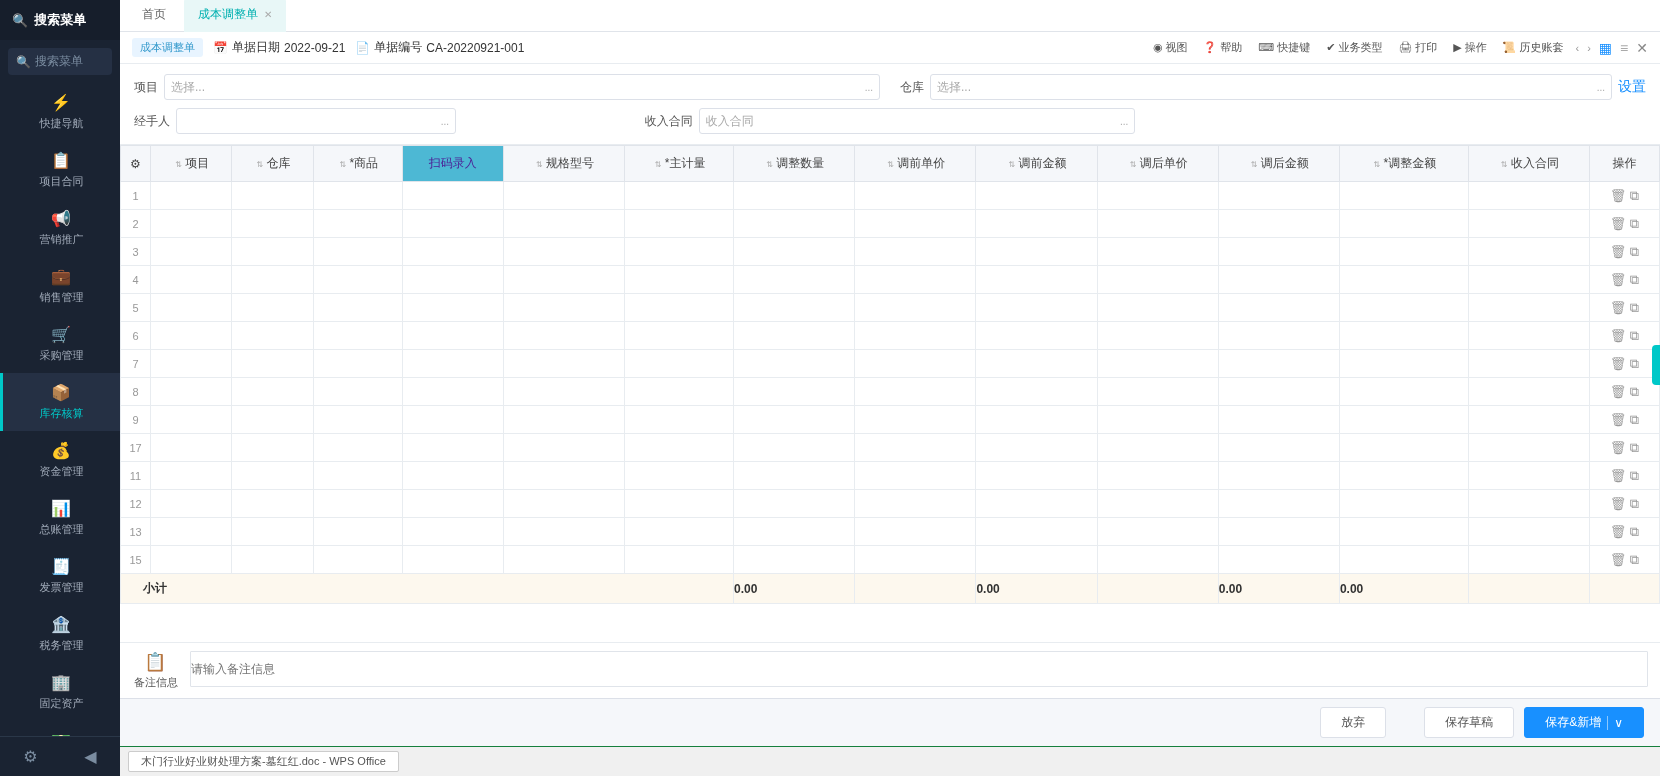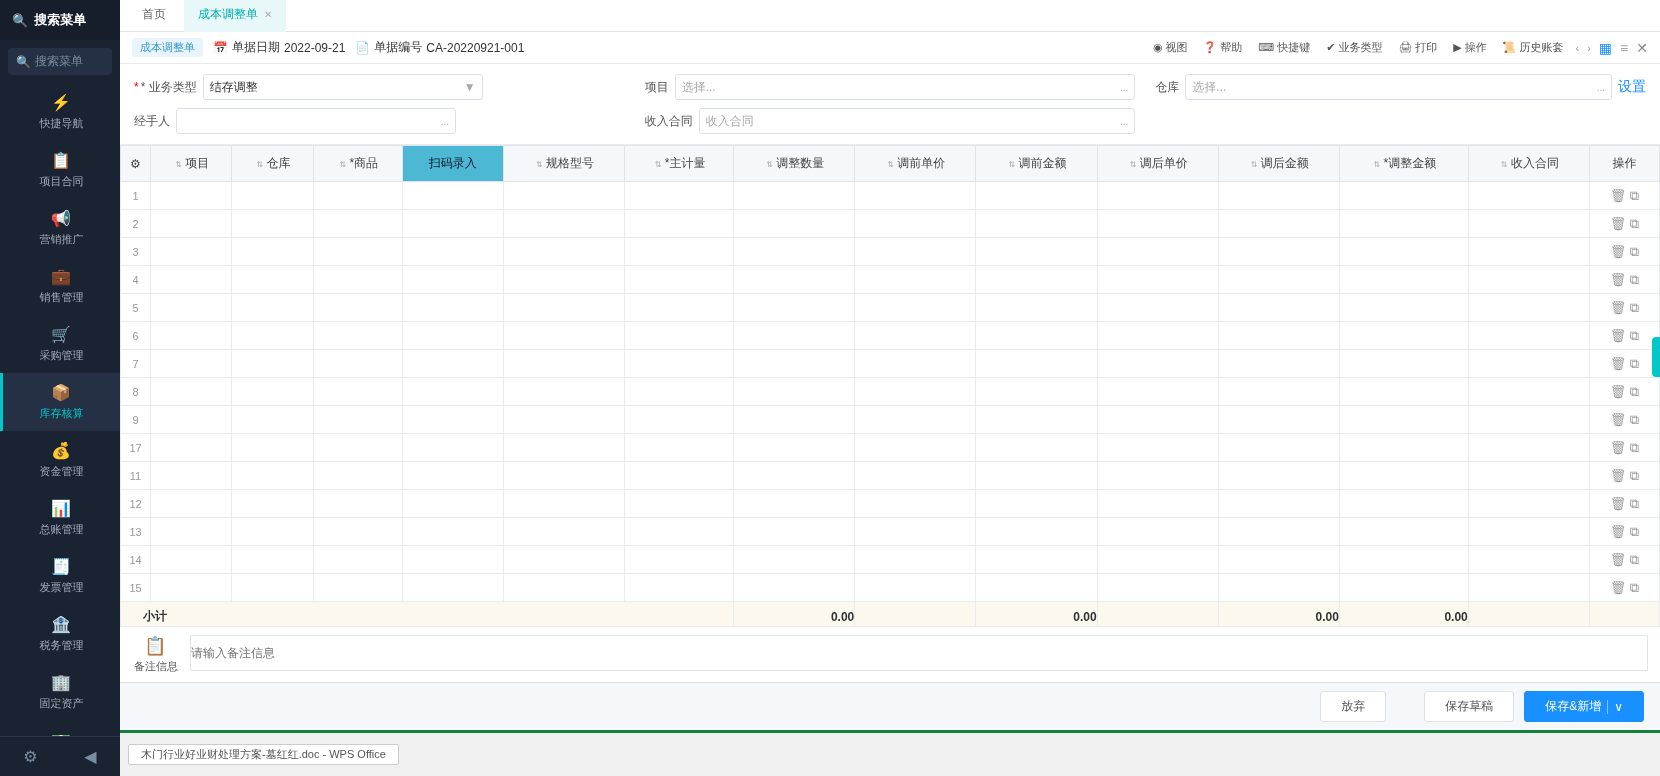--- a/index.html
+++ b/index.html
@@ -226,21 +226,21 @@
       border: 1px solid #e0e4ea;
       padding: 4px 6px;
       text-align: center;
       color: #444;
       font-weight: normal;
       white-space: nowrap;
       position: relative;
     }
     thead th.highlight {
       background: #4db8d4;
-      color: #0f172a;
+      color: #4c1d95;
     }
     thead th .sort-arrows {
       font-size: 8px;
       color: #aaa;
       margin-left: 2px;
     }
     tbody tr {
       height: 28px;
     }
     tbody td {
@@ -249,21 +249,20 @@
       text-align: center;
       color: #555;
     }
     tbody td.row-num { color: #999; font-size: 11px; }
     .summary-row td {
       background: #fdf8ee;
       border: 1px solid #e8ecf0;
       font-weight: bold;
       color: #333;
       height: 30px;
-      text-align: right;
     }
     .action-icon { cursor: pointer; color: #999; font-size: 13px; }
 
     
     .gear-header {
       width: 30px;
       text-align: center;
       background: #f5f7fa;
     }
 
@@ -324,24 +323,24 @@
     }
     .btn-save-draft {
       background: #fff;
       color: #555;
       margin-left: 28px;
     }
 
     
     .taskbar {
       background: #f0f0f0;
-      border-top: 3px solid #15803d;
-      display: flex;
-      align-items: center;
-      height: 46px;
+      border-top: 1px solid #15803d;
+      display: flex;
+      align-items: center;
+      height: 30px;
       padding: 0 8px;
     }
     .taskbar-item {
       background: #fff;
       border: 1px solid #ccc;
       padding: 2px 12px;
       font-size: 11px;
       color: #555;
       border-radius: 2px;
       cursor: pointer;
@@ -489,27 +488,20 @@
         <span style="cursor:pointer;color:#999;">›</span>
         <span style="cursor:pointer;color:#1890ff;font-size:14px;">▦</span>
         <span style="cursor:pointer;color:#aaa;font-size:14px;">≡</span>
         <span class="close-window">✕</span>
       </div>
     </div>
 
     <div class="form-fields">
       <div class="form-row">
         <div class="field-group">
-          <span class="field-label required">* 业务类型</span>
-          <div class="field-input" style="max-width:280px;">
-            <span>结存调整</span>
-            <span style="color:#aaa;">▼</span>
-          </div>
-        </div>
-        <div class="field-group">
           <span class="field-label">项目</span>
           <div class="field-input">
             <span style="color:#aaa;">选择...</span>
             <span class="dots">...</span>
           </div>
         </div>
         <div class="field-group">
           <span class="field-label">仓库</span>
           <div class="field-input">
             <span style="color:#aaa;">选择...</span>
@@ -814,40 +806,20 @@
       <td></td>
       <td></td>
       <td></td>
       <td></td>
       <td style="white-space:nowrap;">
         <span class="action-icon">🗑</span>
         <span class="action-icon">⧉</span>
       </td>
     </tr>
             <tr>
-      <td class="row-num">14</td>
-      <td></td>
-      <td></td>
-      <td></td>
-      <td></td>
-      <td></td>
-      <td></td>
-      <td></td>
-      <td></td>
-      <td></td>
-      <td></td>
-      <td></td>
-      <td></td>
-      <td></td>
-      <td style="white-space:nowrap;">
-        <span class="action-icon">🗑</span>
-        <span class="action-icon">⧉</span>
-      </td>
-    </tr>
-            <tr>
       <td class="row-num">15</td>
       <td></td>
       <td></td>
       <td></td>
       <td></td>
       <td></td>
       <td></td>
       <td></td>
       <td></td>
       <td></td>

